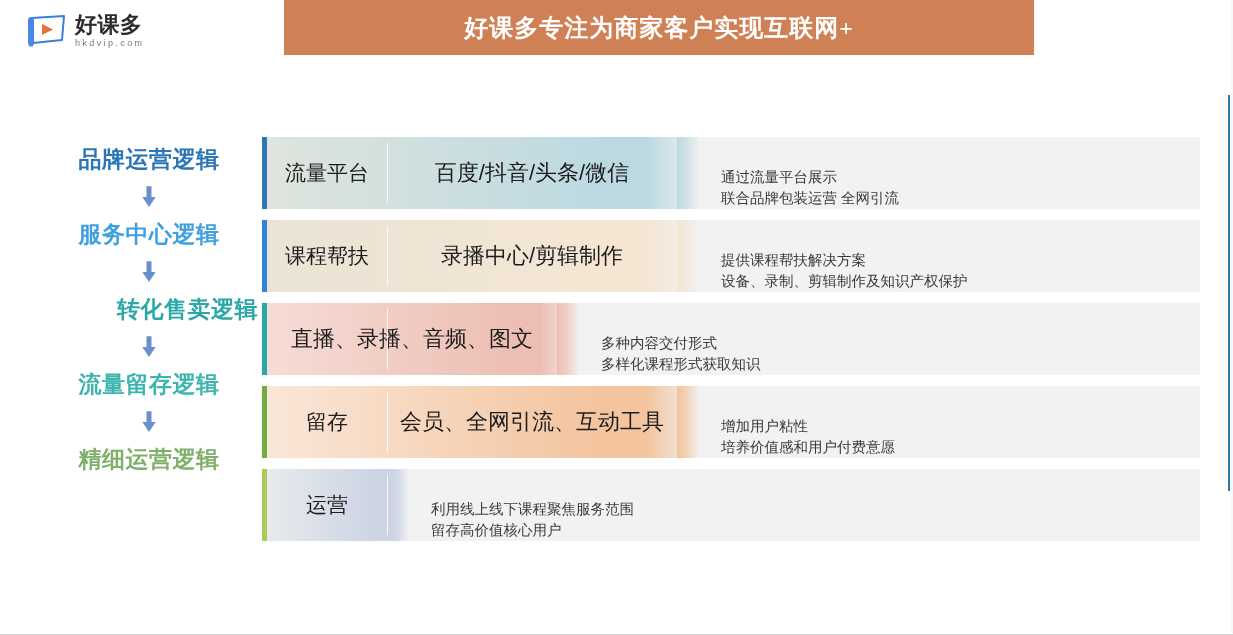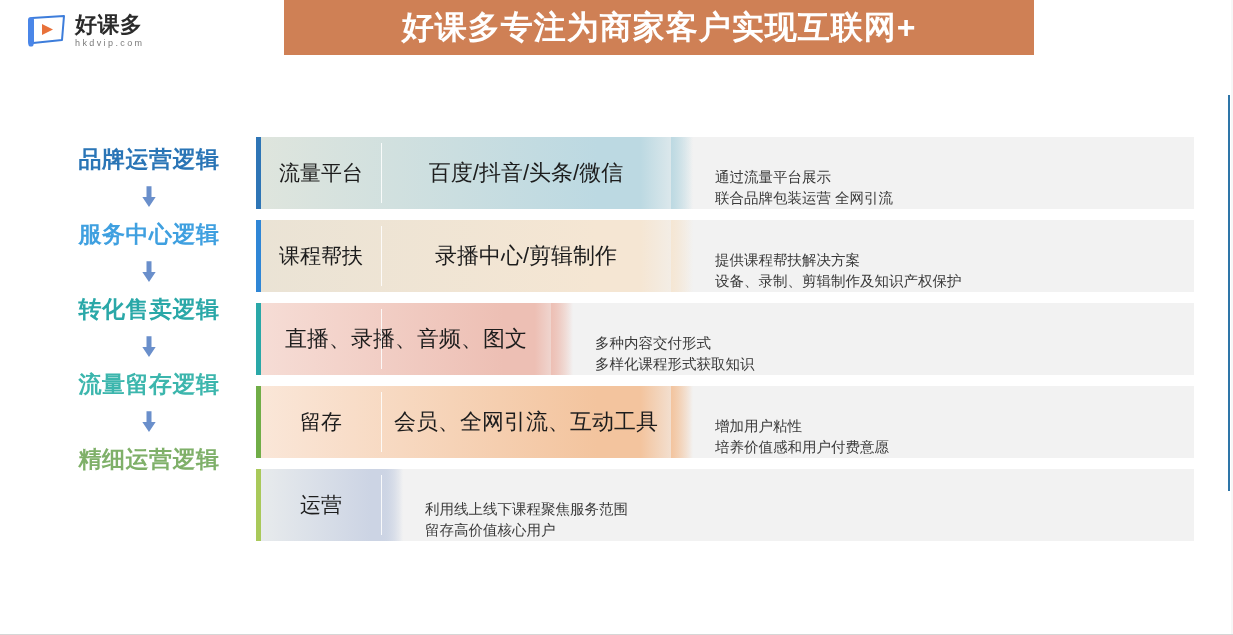--- a/index.html
+++ b/index.html
@@ -74,24 +74,25 @@
     top: 0;
     width: 750px;
     height: 55px;
     background: #cf8055;
     display: flex;
     align-items: center;
     justify-content: center;
   }
   .title-text {
     color: #ffffff;
-    font-size: 32px;
+    font-size: 24px;
     font-weight: bold;
     letter-spacing: 1px;
     white-space: nowrap;
+    font-family: Liberation Serif, serif;
   }
 
   
   .logic-column {
     position: absolute;
     left: 40px;
     top: 140px;
     width: 218px;
   }
   .logic-item {
@@ -108,21 +109,21 @@
     height: 37px;
     display: flex;
     align-items: center;
     justify-content: center;
   }
   .logic-arrow svg { display: block; }
 
   
   .rows {
     position: absolute;
-    left: 256px;
+    left: 262px;
     top: 137px;
     width: 938px;
   }
   .row {
     position: relative;
     height: 72px;
     margin-bottom: 11px;
     display: flex;
     align-items: stretch;
     background: #f2f2f2;
@@ -253,21 +254,21 @@
     <div class="logic-item">
       <div class="logic-label" style="color: rgb(63, 160, 224);">服务中心逻辑</div>
     </div>
     <div class="logic-arrow">
       <svg viewBox="0 0 24 28" width="20" height="24" aria-hidden="true">
         <path d="M9 1 h6 v13 h5 L12 26 L4 14 h5 Z" fill="#6a8fcb"></path>
       </svg>
     </div>
 
     <div class="logic-item">
-      <div class="logic-label" style="color: rgb(42, 168, 168);">转化售卖逻辑</div>
+      <div class="logic-label" style="color: rgb(42, 168, 168); text-align: right;">转化售卖逻辑</div>
     </div>
     <div class="logic-arrow">
       <svg viewBox="0 0 24 28" width="20" height="24" aria-hidden="true">
         <path d="M9 1 h6 v13 h5 L12 26 L4 14 h5 Z" fill="#6a8fcb"></path>
       </svg>
     </div>
 
     <div class="logic-item">
       <div class="logic-label" style="color: rgb(60, 182, 173);">流量留存逻辑</div>
     </div>

